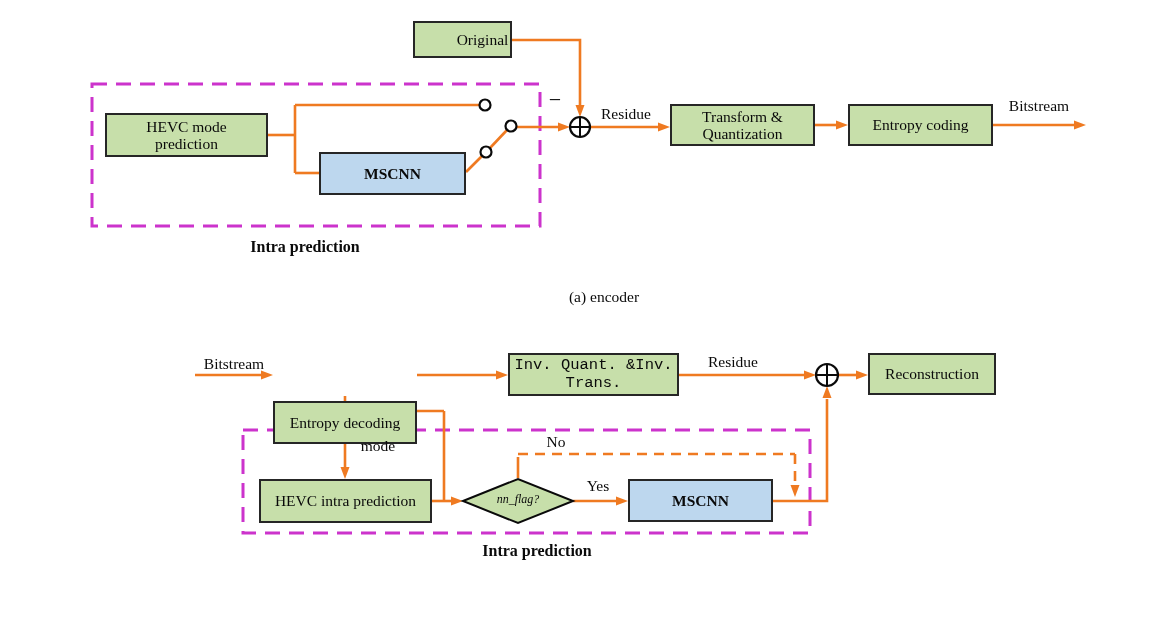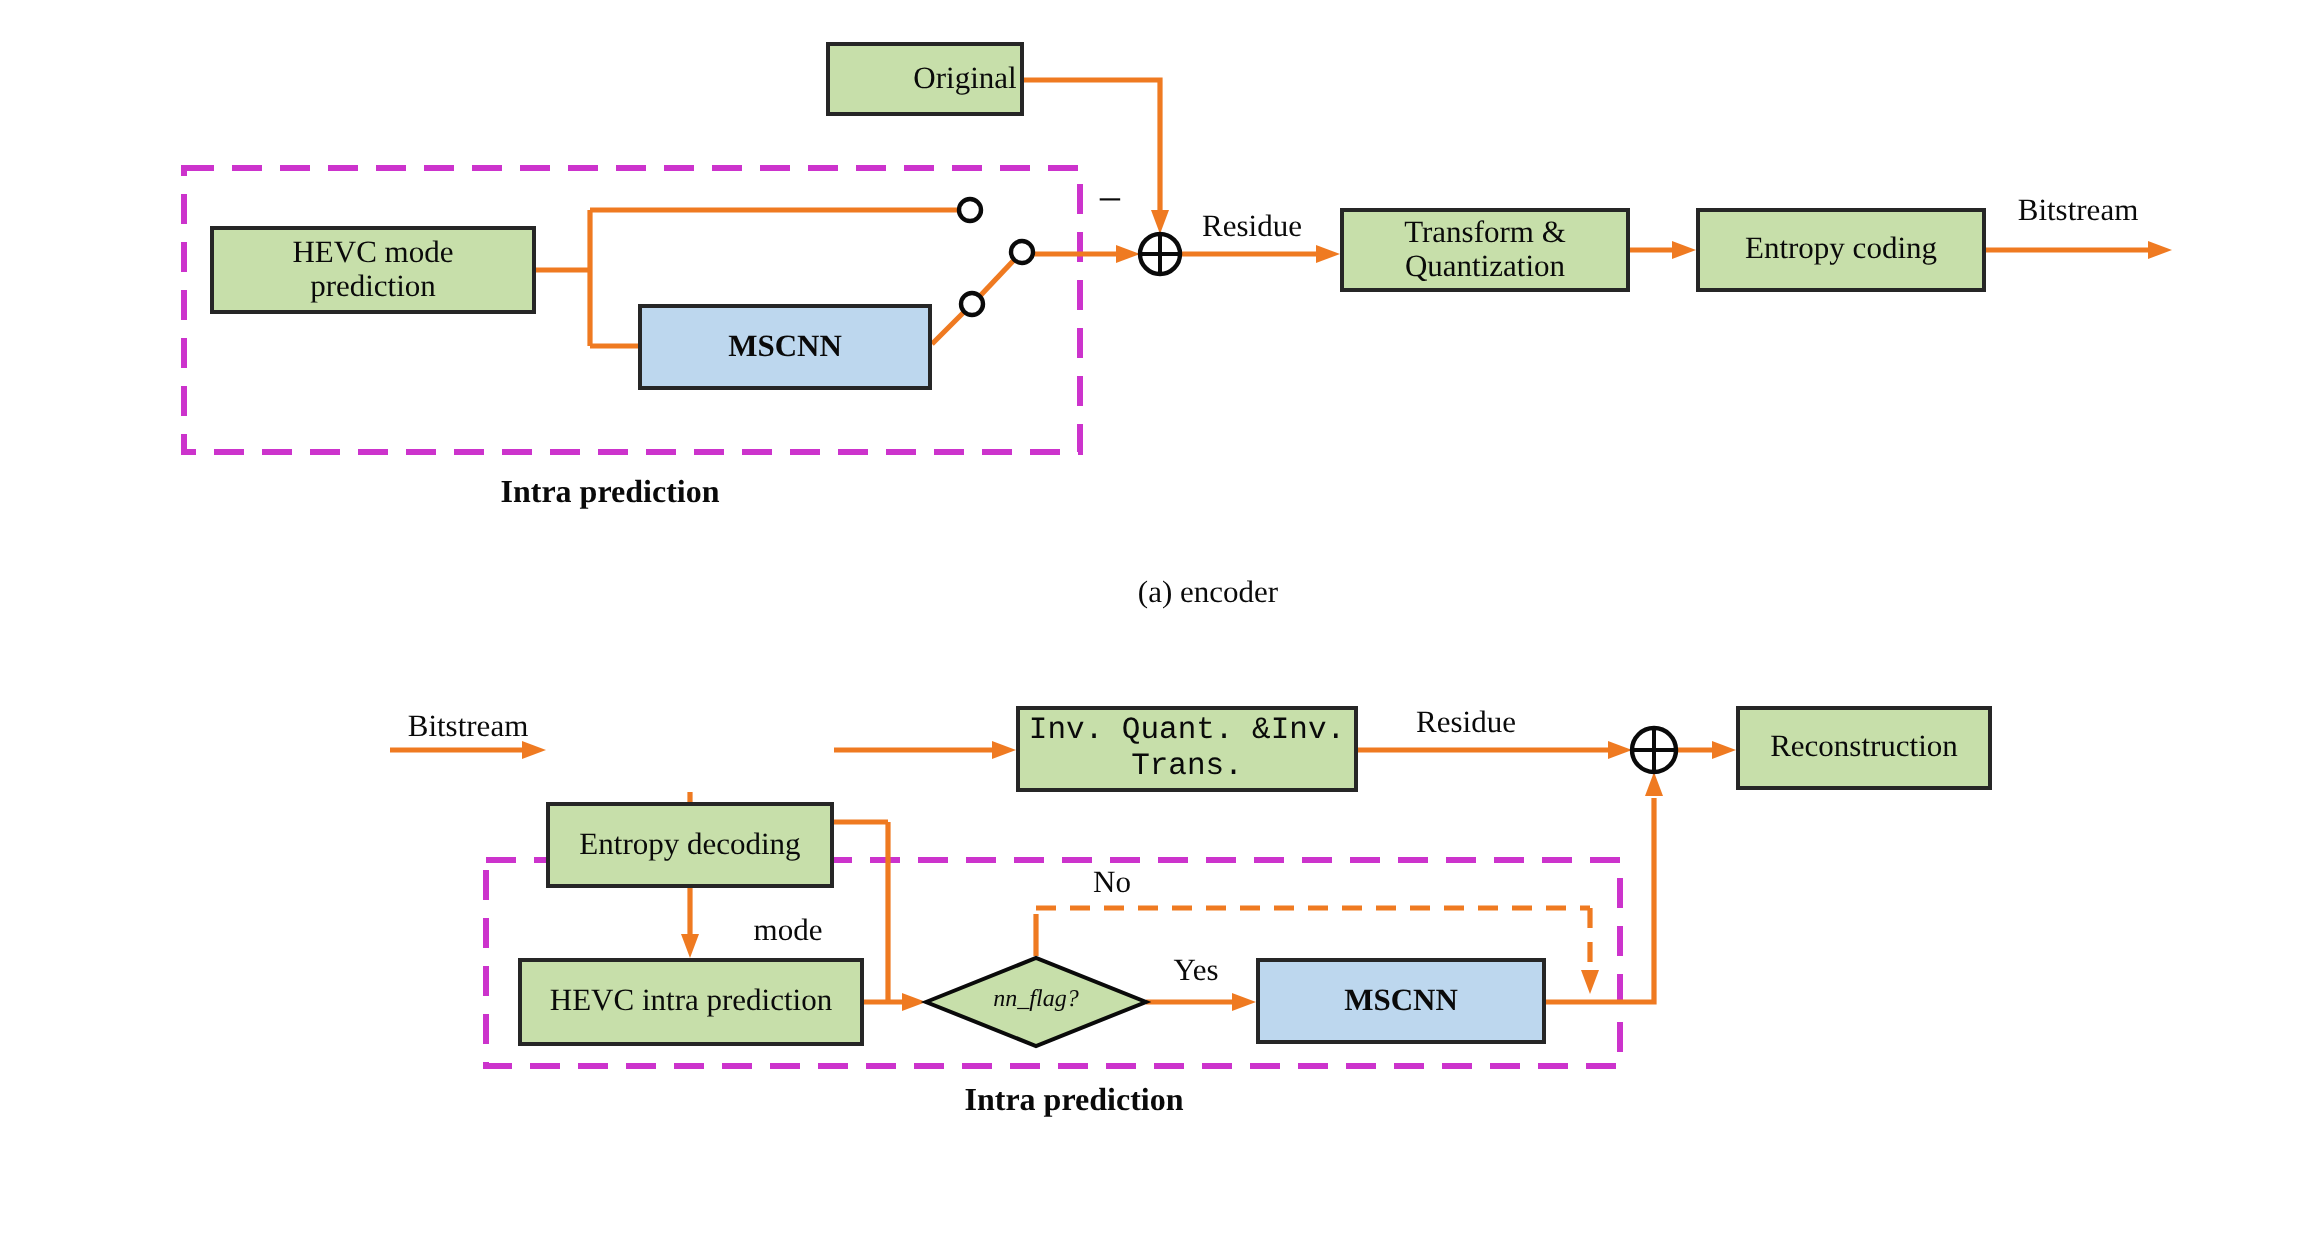--- a/index.html
+++ b/index.html
@@ -108,20 +108,20 @@
 
   <div class="box green" style="left:273px; top:353px; width:144px; height:43px;margin-top:48px;">Entropy decoding</div>
   <div class="box green" style="left:508px; top:353px; width:171px; height:43px;font-family:Liberation Mono, monospace;">Inv. Quant. &amp;Inv.
 Trans.</div>
   <div class="box green" style="left:868px; top:353px; width:128px; height:42px;">Reconstruction</div>
   <div class="box green" style="left:259px; top:479px; width:173px; height:44px;">HEVC intra prediction</div>
   <div class="box blue bold" style="left:628px; top:479px; width:145px; height:43px;">MSCNN</div>
 
   <div class="lbl" style="left:196px; top:355px; width:76px;">Bitstream</div>
   <div class="lbl" style="left:698px; top:353px; width:70px;">Residue</div>
-  <div class="lbl" style="left:370px; top:437px; width:48px;margin-top:20px;">mode</div>
+  <div class="lbl" style="left:354px; top:437px; width:48px;">mode</div>
   <div class="lbl" style="left:538px; top:433px; width:36px;">No</div>
   <div class="lbl" style="left:578px; top:477px; width:40px;">Yes</div>
   <div class="lbl italic" style="left:464px; top:492px; width:108px; font-size:12px;">nn_flag?</div>
   <div class="lbl bold" style="left:461px; top:542px; width:152px; font-size:16px;">Intra prediction</div>
 
   <div class="watermark" style="left:993px; top:624px;">CSDN @涵小呆</div>
 </div>
 
 </body></html>

